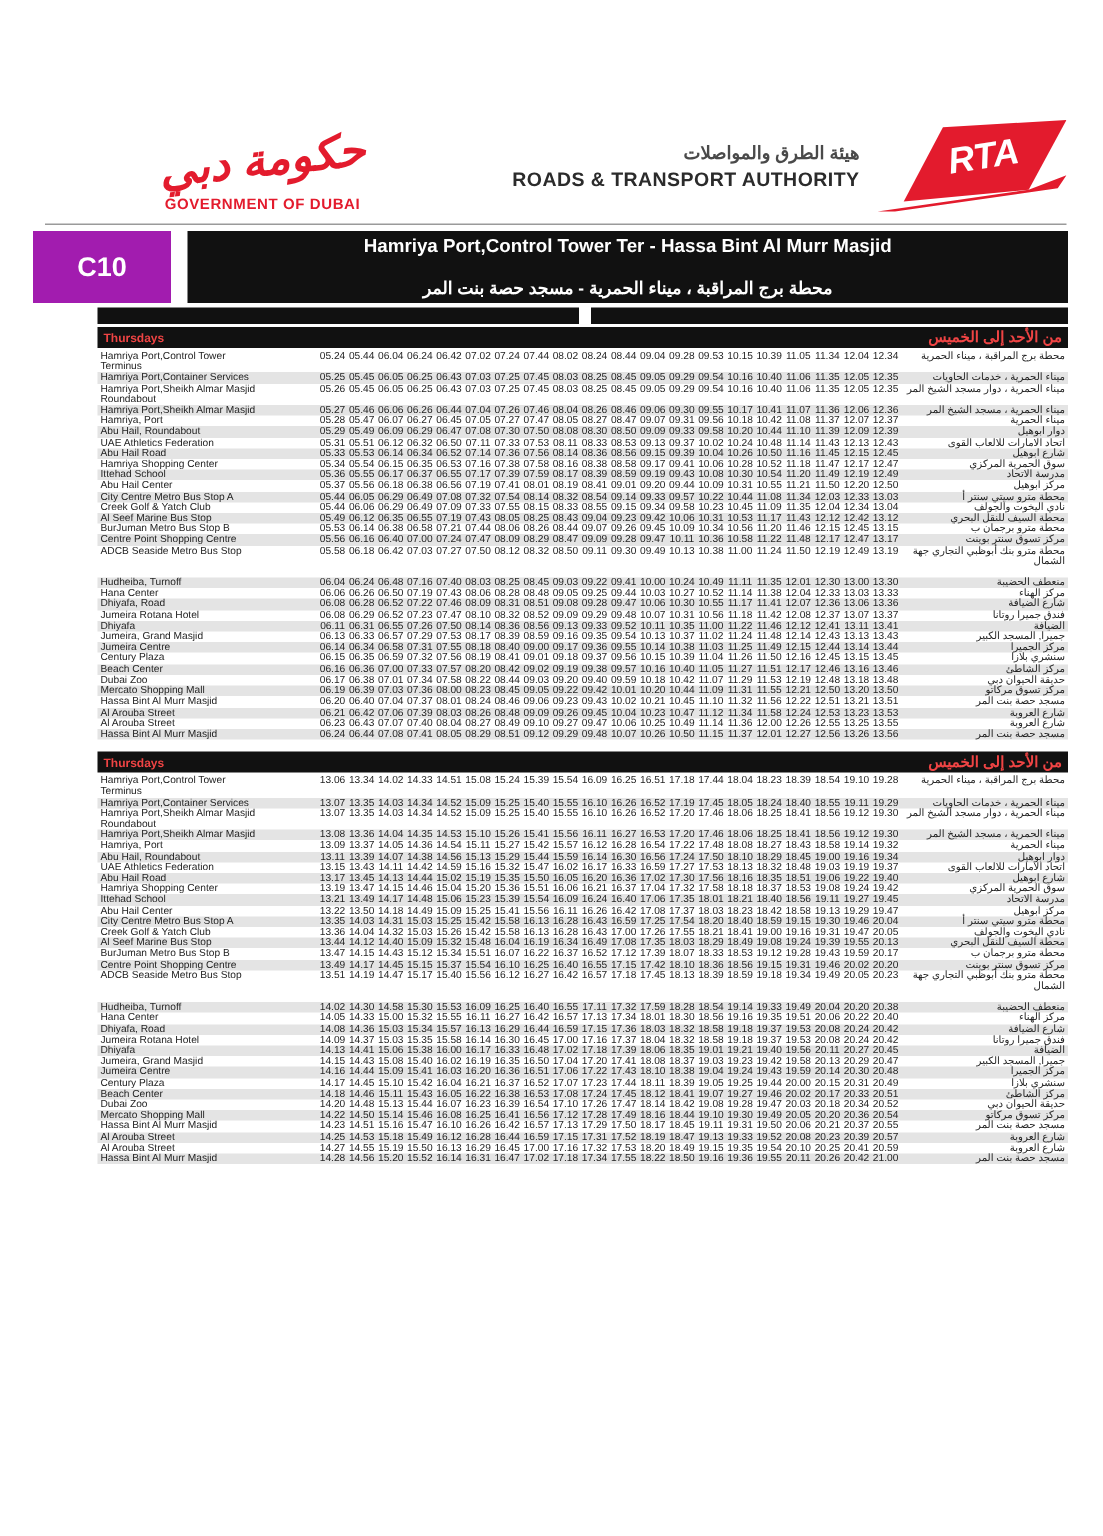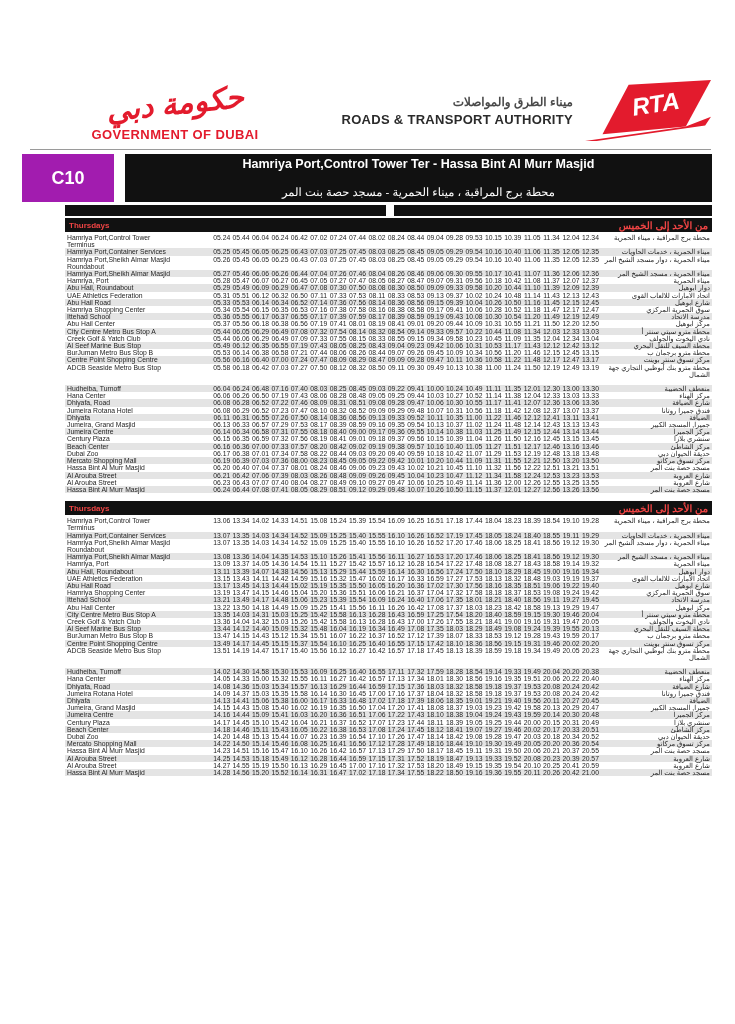--- a/index.html
+++ b/index.html
@@ -3,37 +3,37 @@
 <meta charset="utf-8">
 <style>
   html,body{margin:0;padding:0;background:#fff;}
   body{width:735px;height:1024px;font-family:"Liberation Sans",sans-serif;overflow:hidden;}
   .page{position:relative;width:735px;height:1024px;background:#fff;}
 
   
   .masthead{display:flex;justify-content:space-between;align-items:flex-end;padding:68px 24px 0 80px;height:74px;}
   .gov-logo{text-align:center;width:190px;}
   .gov-mark{color:#e31b2d;font-size:30px;font-weight:bold;font-style:italic;line-height:1;transform:rotate(-6deg);}
-  .gov-caption{color:#e31b2d;font-size:13px;font-weight:bold;letter-spacing:.4px;margin-top:8px;}
+  .gov-caption{color:#e31b2d;font-size:10px;font-weight:bold;letter-spacing:.4px;margin-top:8px;}
   .rta-block{display:flex;align-items:center;gap:12px;}
   .rta-names{text-align:right;}
   .rta-ar{color:#4a4a4a;font-size:12px;font-weight:bold;direction:rtl;}
   .rta-en{color:#2b2b2b;font-size:13px;font-weight:bold;letter-spacing:.3px;margin-top:3px;}
   .rta-logo{display:block;}
 
   .rule{margin:7px 24px 0 30px;border-top:1.5px solid #9a9a9a;}
 
   
   .route-bar{margin:4px 23px 0 22px;display:flex;gap:11px;height:48px;}
   .route-no{width:92px;background:#a21caf;color:#fff;display:flex;align-items:center;justify-content:center;
     font-size:18px;font-weight:bold;}
   .route-title{flex:1;background:#111;color:#fff;display:flex;flex-direction:column;justify-content:center;
     text-align:center;gap:14px;}
   .route-en{font-size:12.5px;font-weight:bold;}
-  .route-ar{font-size:11.5px;font-weight:normal;direction:rtl;}
+  .route-ar{font-size:11.5px;font-weight:bold;direction:rtl;}
 
   
   .table{margin:3px 23px 0 65px;width:647px;}
   .section + .section{margin-top:8px;}
   .topband{display:flex;height:11px;margin-bottom:2px;}
   .tb-left{width:321px;background:#111;}
   .tb-gap{width:8px;}
   .tb-right{flex:1;background:#111;}
   .sec-head{background:#111;color:#ef4444;height:14px;display:flex;justify-content:space-between;
     align-items:center;padding:0 4px;}
@@ -55,21 +55,21 @@
 
 <div class="page">
 
   <div class="masthead">
     <div class="gov-logo">
       <div class="gov-mark">حكومة دبي</div>
       <div class="gov-caption">GOVERNMENT OF DUBAI</div>
     </div>
     <div class="rta-block">
       <div class="rta-names">
-        <div class="rta-ar">ميناء الطرق والمواصلات</div>
+        <div class="rta-ar">هيئة الطرق والمواصلات</div>
         <div class="rta-en">ROADS &amp; TRANSPORT AUTHORITY</div>
       </div>
       <svg class="rta-logo" width="126" height="62" viewBox="0 0 130 64">
         <polygon points="18,56 45,5 130,0 104,48" fill="#e31b2d"></polygon>
         <polygon points="0,63 104,48 130,38 124,47 12,63" fill="#e31b2d"></polygon>
         <text x="50" y="37" transform="rotate(-9 50 37)" font-size="25" font-weight="bold" font-style="italic" fill="#ffffff">RTA</text>
       </svg>
     </div>
   </div>
 

